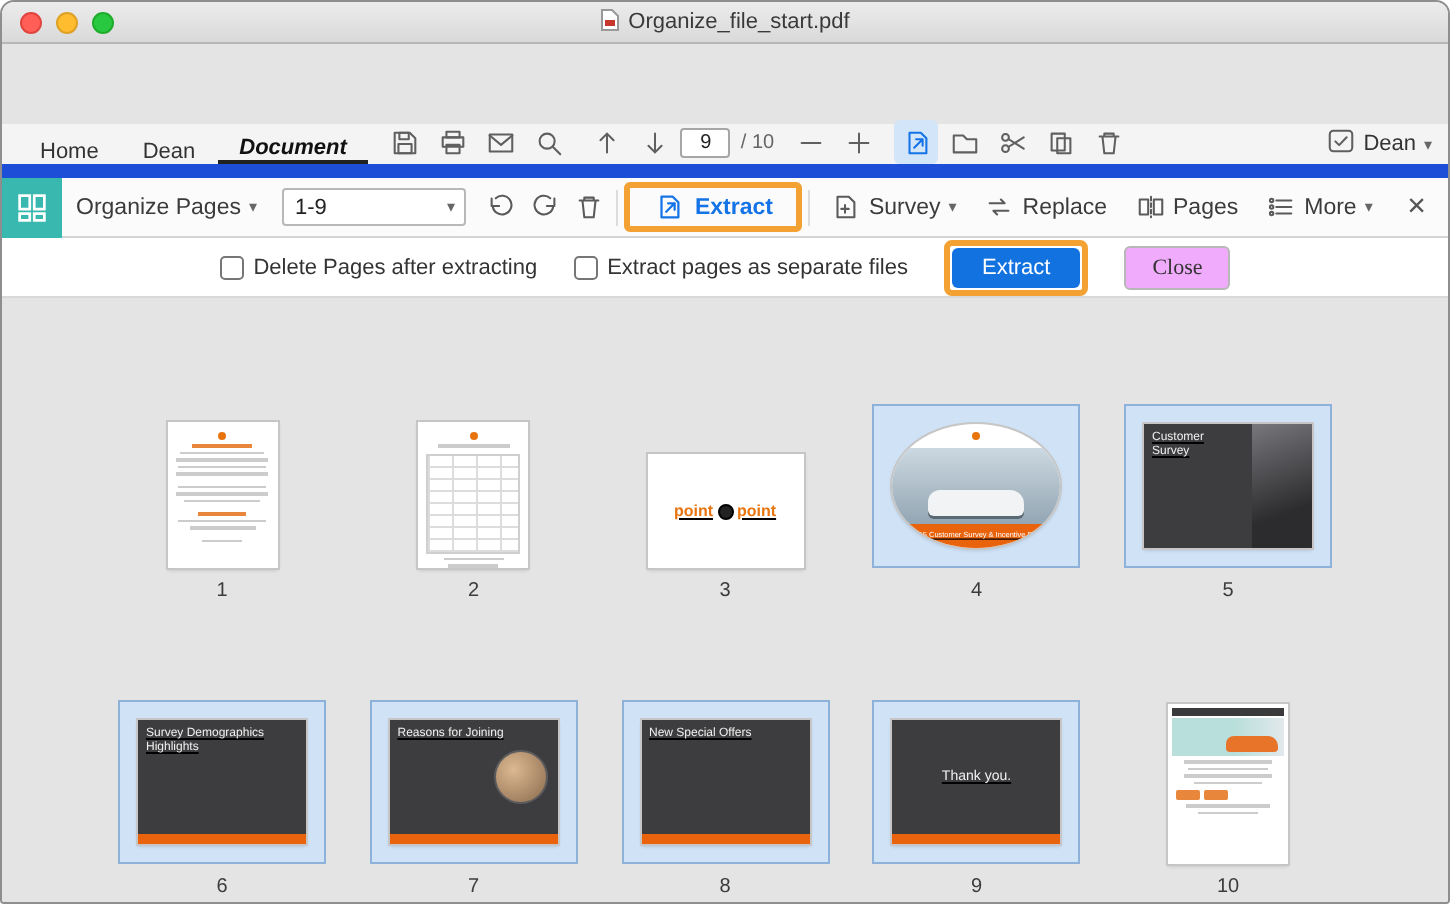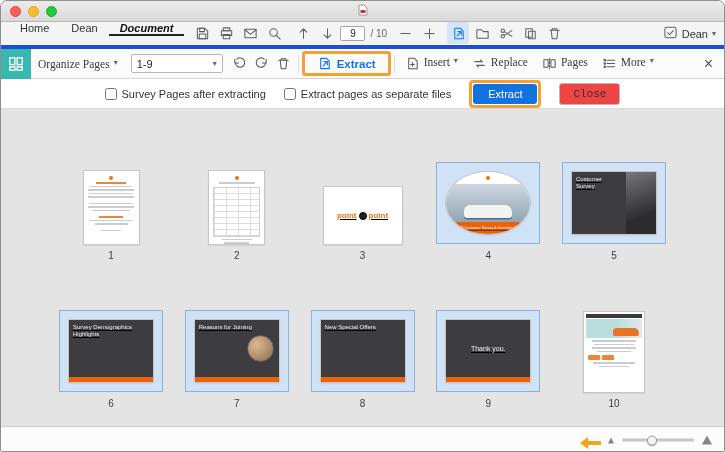--- a/index.html
+++ b/index.html
@@ -9,54 +9,54 @@
   
   .titlebar{height:21px;background:linear-gradient(#ececec,#d9d9d9);border-bottom:1px solid #b6b6b6;position:relative;display:flex;align-items:center;justify-content:center;}
   .traffic{position:absolute;left:9px;top:5px;display:flex;gap:7px;}
   .light{width:11px;height:11px;border-radius:50%;display:inline-block;}
   .light.red{background:#ff5f57;border:1px solid #e0443e;}
   .light.yellow{background:#febc2e;border:1px solid #dea123;}
   .light.green{background:#28c840;border:1px solid #1dad2b;}
   .title-wrap{display:flex;align-items:center;gap:4px;font-size:11px;color:#3a3a3a;}
 
   
-  .toolbar1{height:27px;background:#f4f4f4;border-bottom:4px solid #1d4ed8;display:flex;align-items:flex-start;padding:0 8px;font-size:11px;color:#333;}
+  .toolbar1{height:27px;background:#f4f4f4;border-bottom:7px solid #1d4ed8;display:flex;align-items:flex-end;padding:0 8px;font-size:11px;color:#333;margin-top:40px;}
   .tab{display:flex;align-items:center;padding:0 11px;}
   .tab.active{font-weight:bold;color:#111;border-bottom:2px solid #222;font-style:italic;}
   .tb-group{display:flex;align-items:center;gap:2px;margin-left:7px;}
   .icon-btn{width:22px;height:22px;display:flex;align-items:center;justify-content:center;border-radius:3px;align-self:center;}
   .icon-btn svg{stroke:#5f5f5f;fill:none;stroke-width:1.1;stroke-linecap:round;stroke-linejoin:round;}
   .icon-btn.active-tool{background:#d2e5f9;}
   .icon-btn.active-tool svg{stroke:#1473e6;}
   .pageno{width:25px;height:15px;font-size:10px;text-align:center;border:1px solid #a6a6a6;border-radius:2px;background:#fff;color:#222;padding:0;align-self:center;}
   .pagetotal{font-size:10px;color:#666;margin-left:3px;}
   .spacer{flex:1;}
   .account{display:flex;align-items:center;gap:4px;align-self:center;font-size:11px;color:#333;}
   .chev{font-size:8px;color:#666;}
 
   
   .toolbar2{height:30px;background:#fbfbfb;border-bottom:1px solid #d4d4d4;display:flex;align-items:center;font-size:11.5px;color:#3b3b3b;}
   .tool-badge{width:30px;height:30px;background:#38b8ae;display:flex;align-items:center;justify-content:center;flex:none;}
   .tool-badge svg{stroke:#fff;fill:none;stroke-width:1.2;}
-  .tb2-item{display:flex;gap:4px;padding:0 7px;white-space:nowrap;font-family:Liberation Serif, serif;}
+  .tb2-item{display:flex;align-items:center;gap:4px;padding:0 7px;white-space:nowrap;}
   .combo{display:flex;align-items:center;justify-content:space-between;width:92px;height:19px;background:#fff;border:1px solid #b8b8b8;border-radius:2px;padding:0 5px;margin:0 6px;font-size:11px;color:#222;}
   .vsep{width:1px;height:18px;background:#dcdcdc;margin:0 3px;flex:none;}
   .tb2-icon svg{stroke:#5a5a5a;fill:none;stroke-width:1.1;stroke-linecap:round;stroke-linejoin:round;}
   .hl{border:3px solid #f2a132;border-radius:3px;}
   .extract-tool{display:flex;align-items:center;gap:5px;padding:2px 8px;margin:0 4px;color:#1473e6;font-weight:bold;}
   .extract-tool svg{stroke:#1473e6;fill:none;stroke-width:1.2;stroke-linecap:round;stroke-linejoin:round;}
   .close-x{margin-left:auto;margin-right:11px;font-size:16px;color:#555;line-height:1;}
 
   
   .optionsbar{height:30px;background:#fff;border-bottom:1px solid #d9d9d9;display:flex;align-items:center;justify-content:center;gap:18px;font-size:11px;color:#333;}
   .chk{display:flex;align-items:center;gap:5px;}
   .chk input{width:12px;height:12px;margin:0;}
   .btn-primary{background:#1172e0;color:#fff;border:none;border-radius:3px;padding:4px 15px;font-size:11px;font-family:inherit;}
   .hl-btn{border:3px solid #f2a132;border-radius:4px;padding:1px;display:inline-flex;}
-  .btn-secondary{background:#ef4444;border:1px solid #b8b8b8;border-radius:3px;padding:4px 13px;font-size:11px;color:#333;font-family:Liberation Mono, monospace;}
+  .btn-secondary{background:#f0abfc;border:1px solid #b8b8b8;border-radius:3px;padding:4px 13px;font-size:11px;color:#333;font-family:Liberation Serif, serif;}
 
   
   .content{height:317px;background:#e4e4e4;overflow:hidden;}
   .prow{display:flex;justify-content:space-between;padding:0 50px;margin-top:16px;}
   .cell{width:120px;height:136px;display:flex;flex-direction:column;align-items:center;justify-content:flex-end;}
   .pnum{margin-top:6px;font-size:10px;color:#3c3c3c;}
   .sel{background:#cfe2f6;border:1px solid #8db1d8;padding:9px;}
   .thumb{box-shadow:0 0 0 1px #c6c6c6,0 1px 2px rgba(0,0,0,.18);background:#fff;position:relative;overflow:hidden;text-decoration:underline;}
   .doc-p{width:55px;height:73px;padding-top:5px;}
   .dot{display:block;width:4px;height:4px;border-radius:50%;background:#e8740f;margin:0 auto 2px;}
@@ -111,20 +111,21 @@
     <div class="traffic">
       <span class="light red"></span>
       <span class="light yellow"></span>
       <span class="light green"></span>
     </div>
     <div class="title-wrap">
       <span><svg width="10" height="12" viewBox="0 0 10 12">
             <path d="M1 1h5l3 3v7H1z" fill="#fff" stroke="#999" stroke-width="1"></path>
             <rect x="2.5" y="6" width="5" height="3" fill="#c8372d"></rect>
           </svg></span>
+      <span>Organize_file_start.pdf</span>
     </div>
   </div>
 
   <div class="toolbar1">
     <div class="tab">
         <span>Home</span>
       </div>
     <div class="tab">
         <span>Dean</span>
       </div>
@@ -276,21 +277,21 @@
           </svg>
         <span>Extract</span>
       </div>
     </div>
     <div class="vsep"></div>
     <div class="tb2-item tb2-icon">
       <svg width="15" height="15" viewBox="0 0 16 16">
           <path d="M4 2.5h6l3 3v8H4z"></path>
           <path d="M8 7v4M6 9h4"></path>
         </svg>
-      <span>Insert</span>
+      <span>Survey</span>
       <span class="chev">▾</span>
     </div>
     <div class="tb2-item tb2-icon">
       <svg width="15" height="15" viewBox="0 0 16 16">
           <path d="M3 6h8L9 4M13 10H5l2 2"></path>
         </svg>
       <span>Replace</span>
     </div>
     <div class="tb2-item tb2-icon">
       <svg width="15" height="15" viewBox="0 0 16 16">
@@ -309,21 +310,21 @@
         </svg>
       <span>More</span>
       <span class="chev">▾</span>
     </div>
     <span class="close-x">×</span>
   </div>
 
   <div class="optionsbar">
     <label class="chk">
       <input type="checkbox" style="">
-      <span>Survey Pages after extracting</span>
+      <span>Delete Pages after extracting</span>
     </label>
     <label class="chk">
       <input type="checkbox" style="">
       <span>Extract pages as separate files</span>
     </label>
     <span class="hl-btn">
       <button class="btn-primary">Extract</button>
     </span>
     <button class="btn-secondary">Close</button>
   </div>

